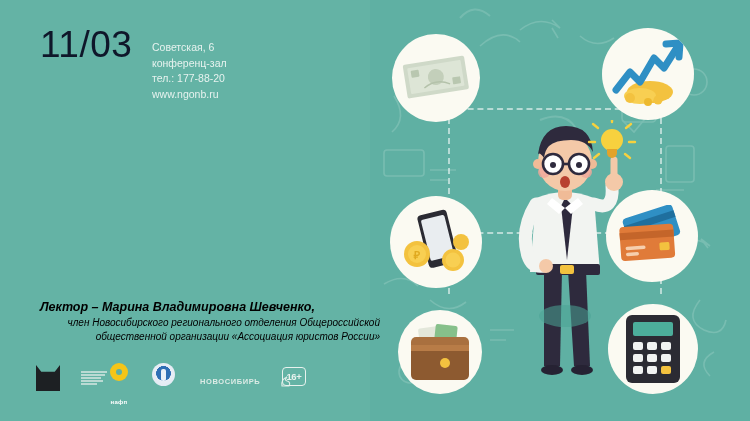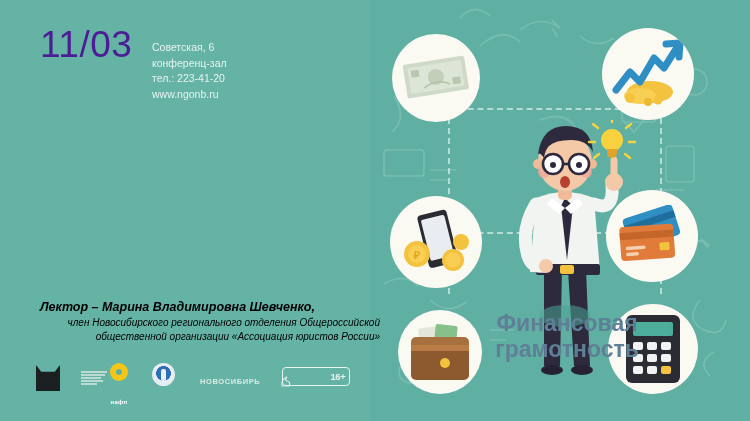--- a/index.html
+++ b/index.html
@@ -21,21 +21,21 @@
 
   .circle{
     position:absolute;border-radius:50%;background:#fbfaf2;
     display:flex;align-items:center;justify-content:center;overflow:hidden;
   }
 
   
   .char{position:absolute;left:120px;top:120px;width:150px;height:260px;}
 
   
-  .date-block{position:absolute;left:40px;top:26px;color:#4c1d95;line-height:1.02;}
+  .date-block{position:absolute;left:40px;top:26px;color:#0f172a;line-height:1.02;}
   .date-block .d{font-size:37px;font-weight:300;letter-spacing:.5px;}
   .info{position:absolute;left:152px;top:40px;color:#eef6f3;font-size:10.5px;line-height:1.48;opacity:.95;}
   .kicker{
     position:absolute;left:40px;top:119px;color:#ffffff;
     font-size:13px;font-style:italic;font-weight:bold;letter-spacing:.1px;
   }
   .headline{
     position:absolute;left:38px;top:137px;width:330px;color:#ffffff;
     font-size:30px;font-weight:bold;line-height:1.12;letter-spacing:-.2px;
   }
@@ -59,21 +59,21 @@
     display:flex;align-items:center;justify-content:center;}
   .nafp-circ span{width:6px;height:6px;border-radius:50%;background:#5fb0a3;}
   .nafp-lbl{font-size:6px;font-weight:bold;color:#ffffff;text-align:center;margin-top:2px;letter-spacing:.3px;}
   .blue-emb{width:23px;height:23px;border-radius:50%;
     background:radial-gradient(circle at 50% 45%,#2f6fb5 0%,#2f6fb5 42%,#e8eef5 44%,#dfe8f2 100%);
     display:flex;align-items:center;justify-content:center;}
   .blue-emb b{width:5px;height:12px;border-radius:2px;background:#eaf1f8;}
   .nsk-word{font-size:7.5px;font-weight:bold;color:#dcebe6;letter-spacing:.6px;}
   .age{width:22px;height:17px;border:1.6px solid #e8f2ee;border-radius:4px;
     display:flex;align-items:center;justify-content:center;
-    font-size:9.5px;font-weight:bold;color:#e8f2ee;letter-spacing:-.3px;padding-left:44px;}
+    font-size:9.5px;font-weight:bold;color:#e8f2ee;letter-spacing:-.3px;}
 </style>
 </head>
 <body>
 
 <div class="poster">
 
   <div class="art-panel">
 
     <svg class="doodles" viewBox="0 0 380 421">
       <g stroke="#cfe9e2" stroke-width="1.6" fill="none" opacity=".75">
@@ -260,31 +260,30 @@
     </svg>
   </div>
 
   <div class="date-block">
     <div class="d">11/03</div>
   </div>
 
   <div class="info">
     <div>Советская, 6</div>
     <div>конференц-зал</div>
-    <div>тел.: 223-41-20</div>
+    <div>тел.: 177-88-20</div>
     <div>www.ngonb.ru</div>
   </div>
 
 
   <div class="credits">
     <div class="c1">Лектор – Марина Владимировна Шевченко,</div>
     <div class="c2">член Новосибирского регионального отделения Общероссийской общественной организации «Ассоциация юристов России»</div>
   </div>
 
-  <div class="tagline">Финансовая грамотность</div>
 
   <div class="logos">
 
     <div class="logo" style="left:0;top:2px;">
       <div class="owl-mark"></div>
       <div class="owl-txt">
         <i style="width:26px"></i>
           <i style="width:24px"></i>
           <i style="width:20px"></i>
         <i style="width:22px"></i>

